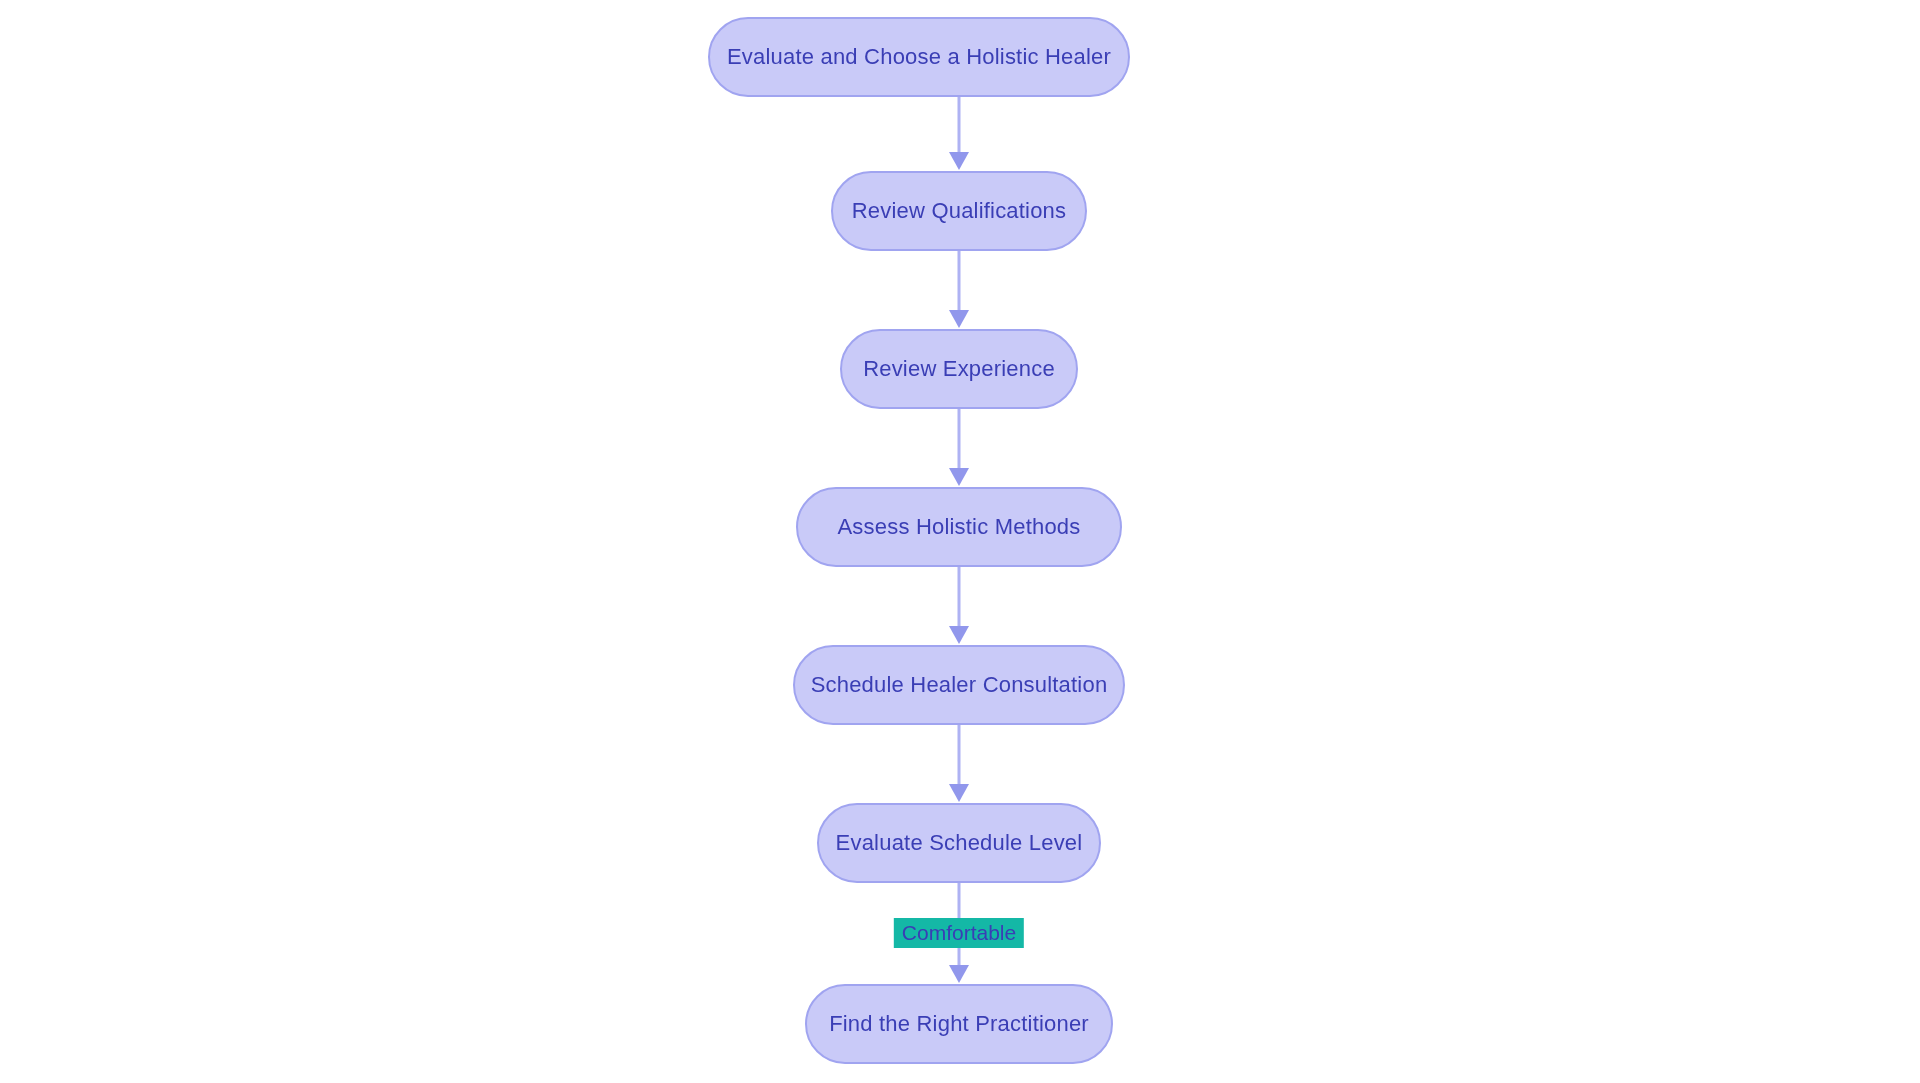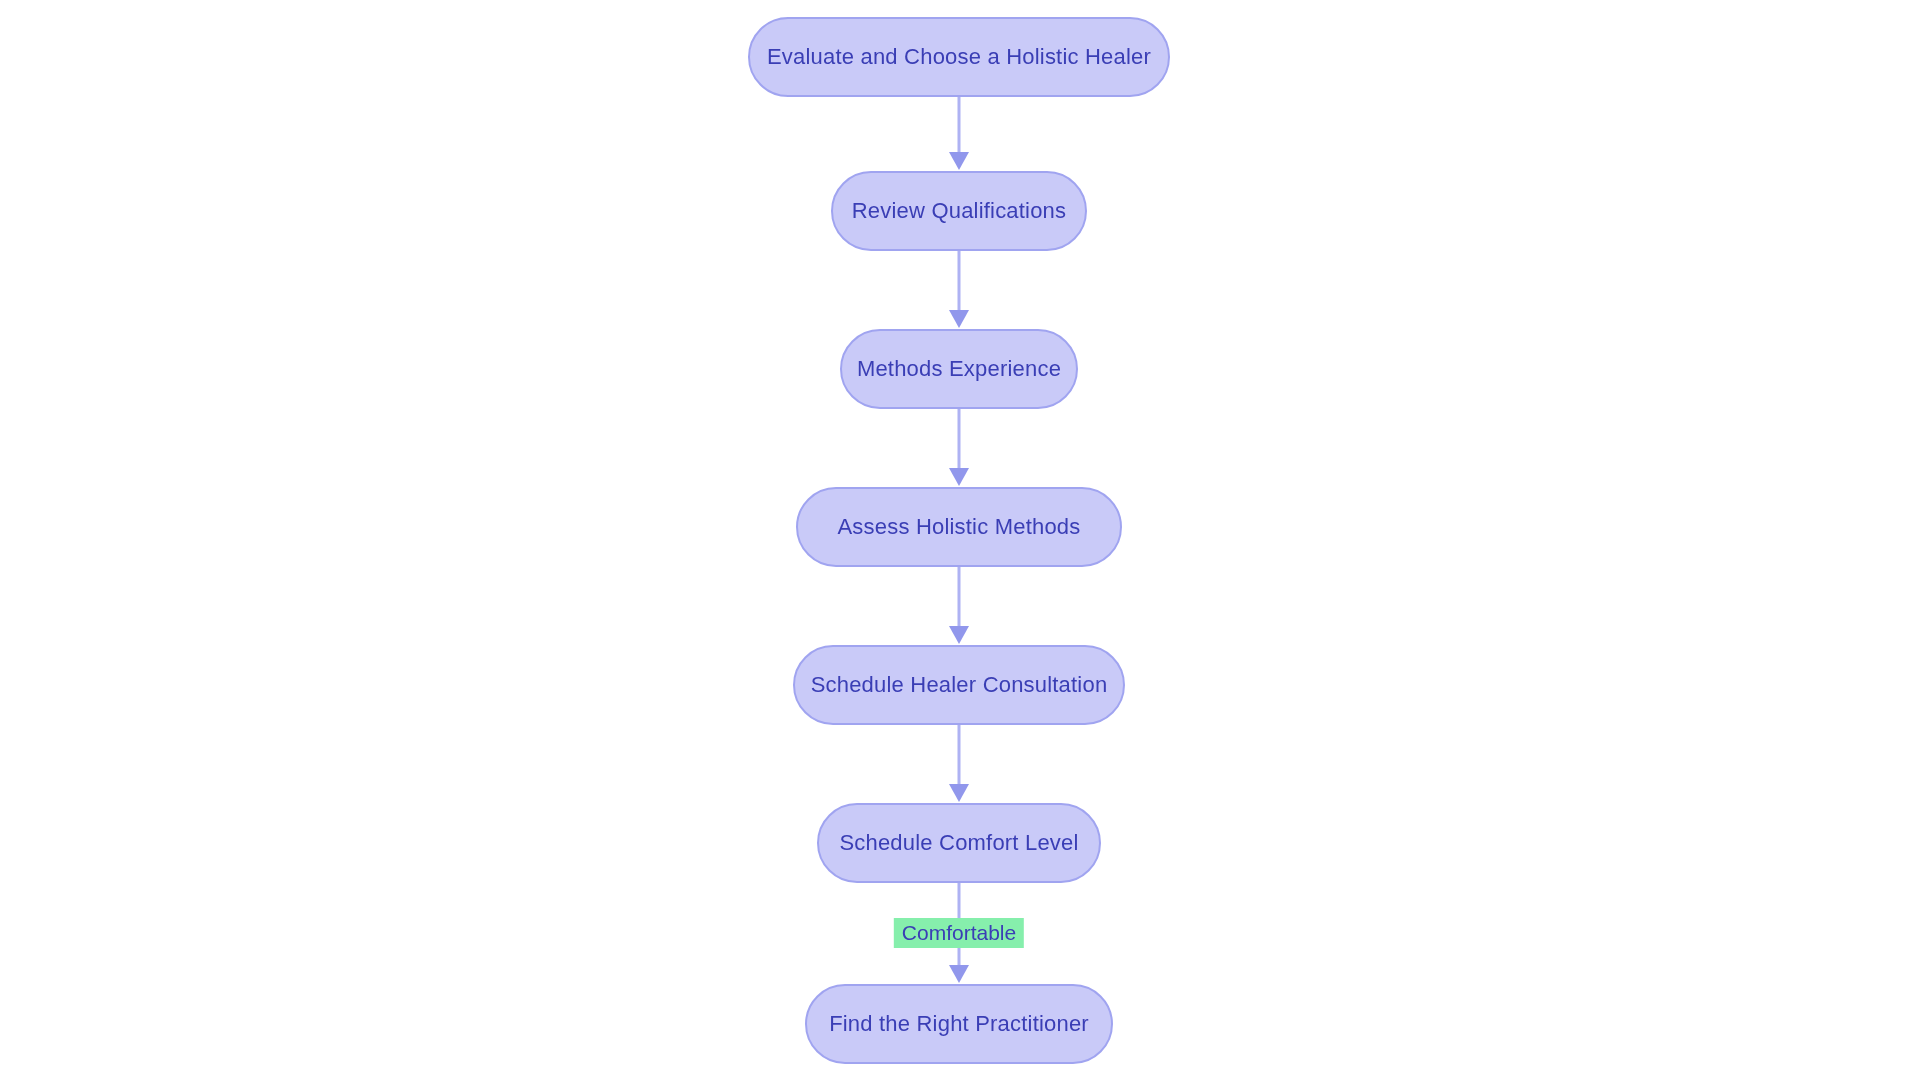--- a/index.html
+++ b/index.html
@@ -40,21 +40,21 @@
     width: 0;
     height: 0;
     transform: translateX(-50%);
     border-left: 10px solid transparent;
     border-right: 10px solid transparent;
     border-top: 18px solid var(--edge-arrow, #9197ec);
   }
   .edge-label {
     position: absolute;
     transform: translate(-50%, -50%);
-    background: #86efac;
+    background: #14b8a6;
     padding: 3px 8px;
     font-size: 21px;
     font-weight: 500;
     color: var(--edge-label, #3a3eb5);
     white-space: nowrap;
   }
 </style>
 </head>
 <body>
 
@@ -65,20 +65,20 @@
     <div class="edge-arrow" style="left: 959px; top: 310px;"></div>
     <div class="edge-line" style="left: 959px; top: 409px; height: 62px;"></div>
     <div class="edge-arrow" style="left: 959px; top: 468px;"></div>
     <div class="edge-line" style="left: 959px; top: 567px; height: 62px;"></div>
     <div class="edge-arrow" style="left: 959px; top: 626px;"></div>
     <div class="edge-line" style="left: 959px; top: 725px; height: 62px;"></div>
     <div class="edge-arrow" style="left: 959px; top: 784px;"></div>
     <div class="edge-line" style="left: 959px; top: 883px; height: 85px;"></div>
     <div class="edge-arrow" style="left: 959px; top: 965px;"></div>
     <div class="edge-label" style="left: 959px; top: 932.5px;">Comfortable</div>
-    <div class="node" style="left: 748px; top: 17px; width: 422px; height: 80px;">Evaluate and Choose a Holistic Healer</div>
+    <div class="node" style="left: 708px; top: 17px; width: 422px; height: 80px;">Evaluate and Choose a Holistic Healer</div>
     <div class="node" style="left: 831px; top: 171px; width: 256px; height: 80px;">Review Qualifications</div>
-    <div class="node" style="left: 840px; top: 329px; width: 238px; height: 80px;">Methods Experience</div>
+    <div class="node" style="left: 840px; top: 329px; width: 238px; height: 80px;">Review Experience</div>
     <div class="node" style="left: 796px; top: 487px; width: 326px; height: 80px;">Assess Holistic Methods</div>
     <div class="node" style="left: 793px; top: 645px; width: 332px; height: 80px;">Schedule Healer Consultation</div>
-    <div class="node" style="left: 817px; top: 803px; width: 284px; height: 80px;">Schedule Comfort Level</div>
+    <div class="node" style="left: 817px; top: 803px; width: 284px; height: 80px;">Evaluate Schedule Level</div>
     <div class="node" style="left: 805px; top: 984px; width: 308px; height: 80px;">Find the Right Practitioner</div>
   </div>
 
 </body></html>

